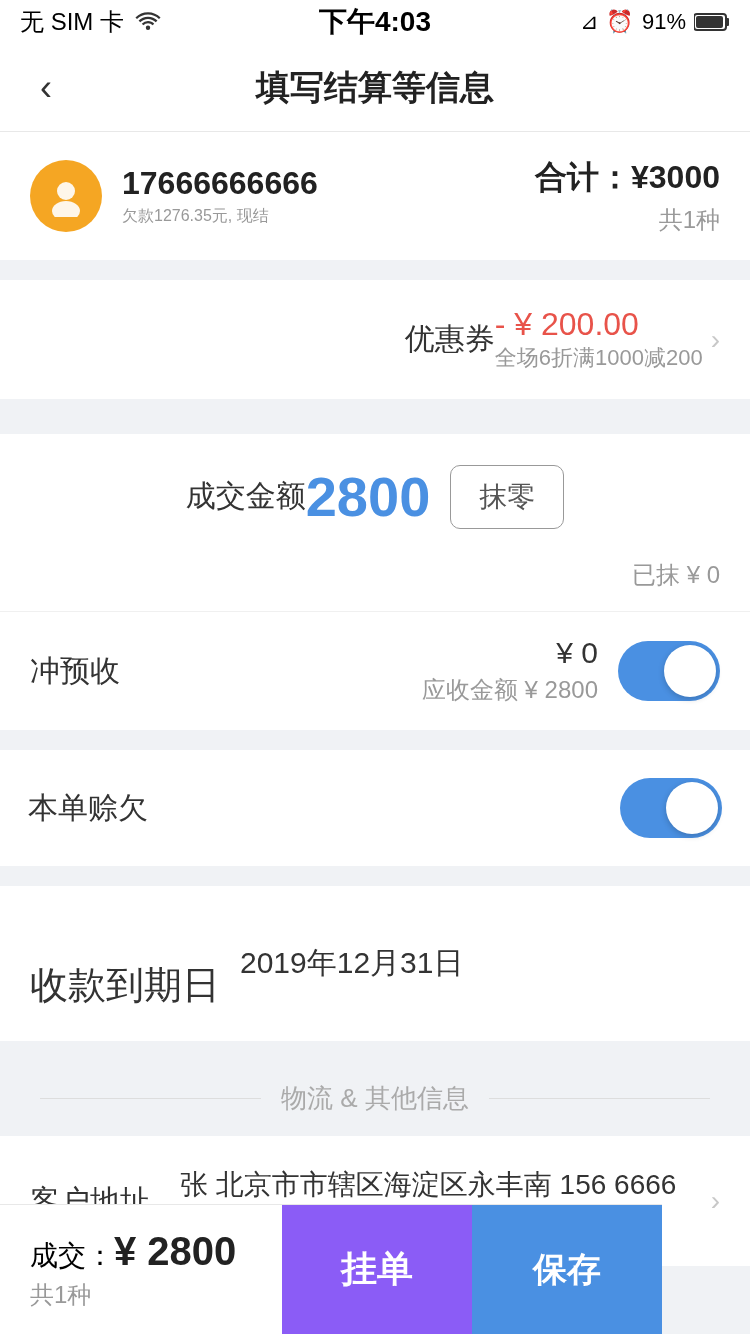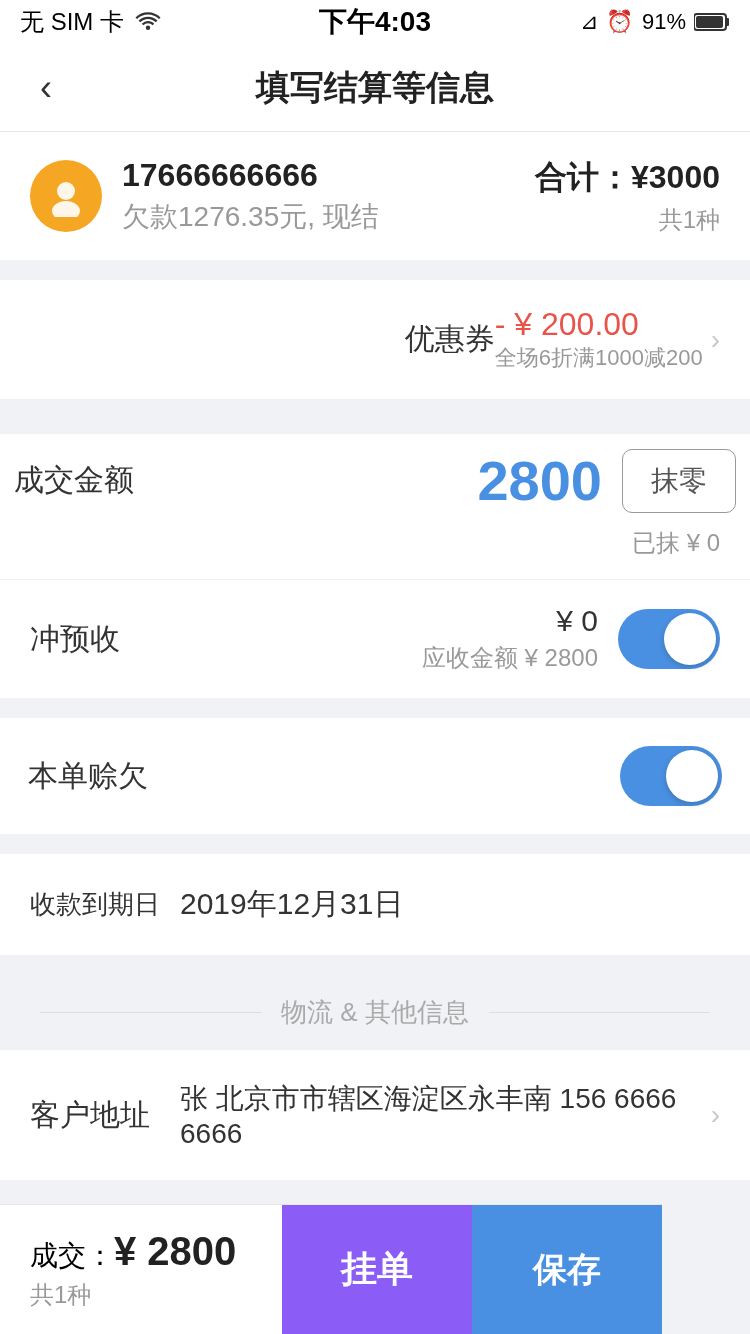--- a/index.html
+++ b/index.html
@@ -76,21 +76,21 @@
       border-radius: 50%;
       background: #f5a623;
       display: flex;
       align-items: center;
       justify-content: center;
       flex-shrink: 0;
     }
     .avatar svg { width: 42px; height: 42px; }
     .customer-info {}
     .customer-phone { font-size: 32px; font-weight: 600; color: #222; }
-    .customer-sub { font-size: 28px; color: #999; margin-top: 4px; }
+    .customer-sub { font-size: 16px; color: #999; margin-top: 4px; }
     .customer-right { text-align: right; }
     .total-amount { font-size: 32px; font-weight: 600; color: #222; }
     .total-sub { font-size: 24px; color: #999; margin-top: 4px; }
     .row-label { font-size: 30px; color: #333; }
     .chevron-right {
       color: #c8c8c8;
       font-size: 28px;
     }
 
     
@@ -105,24 +105,24 @@
     .coupon-right { display: flex; align-items: center; gap: 8px; }
     .coupon-amount { font-size: 32px; color: #e8534a; font-weight: 500; }
     .coupon-desc { font-size: 22px; color: #999; }
 
     
     .deal-section {
       background: #fff;
       margin-bottom: 20px;
     }
     .deal-row {
-      padding: 14px;
-      display: flex;
-      align-items: center;
-      justify-content: space-between;
+      padding: 30px;
+      display: flex;
+      align-items: center;
+      justify-content: center;
     }
     .deal-label { font-size: 30px; color: #333; }
     .deal-right { display: flex; align-items: center; gap: 20px; }
     .deal-amount-big { font-size: 56px; color: #4a90e2; font-weight: 700; }
     .round-btn {
       border: 1.5px solid #999;
       border-radius: 10px;
       padding: 12px 28px;
       font-size: 28px;
       color: #555;
@@ -178,21 +178,21 @@
 
     
     .duedate-section {
       background: #fff;
       margin-bottom: 20px;
       padding: 30px;
       display: flex;
       align-items: center;
       gap: 20px;
     }
-    .duedate-label { font-size: 26px; color: #333; }
+    .duedate-label { font-size: 38px; color: #333; margin-top: 44px; }
     .duedate-value { font-size: 30px; color: #333; }
 
     
     .section-divider {
       background: #f0f2f5;
       padding: 20px 0;
       text-align: center;
       font-size: 26px;
       color: #aaa;
       display: flex;

